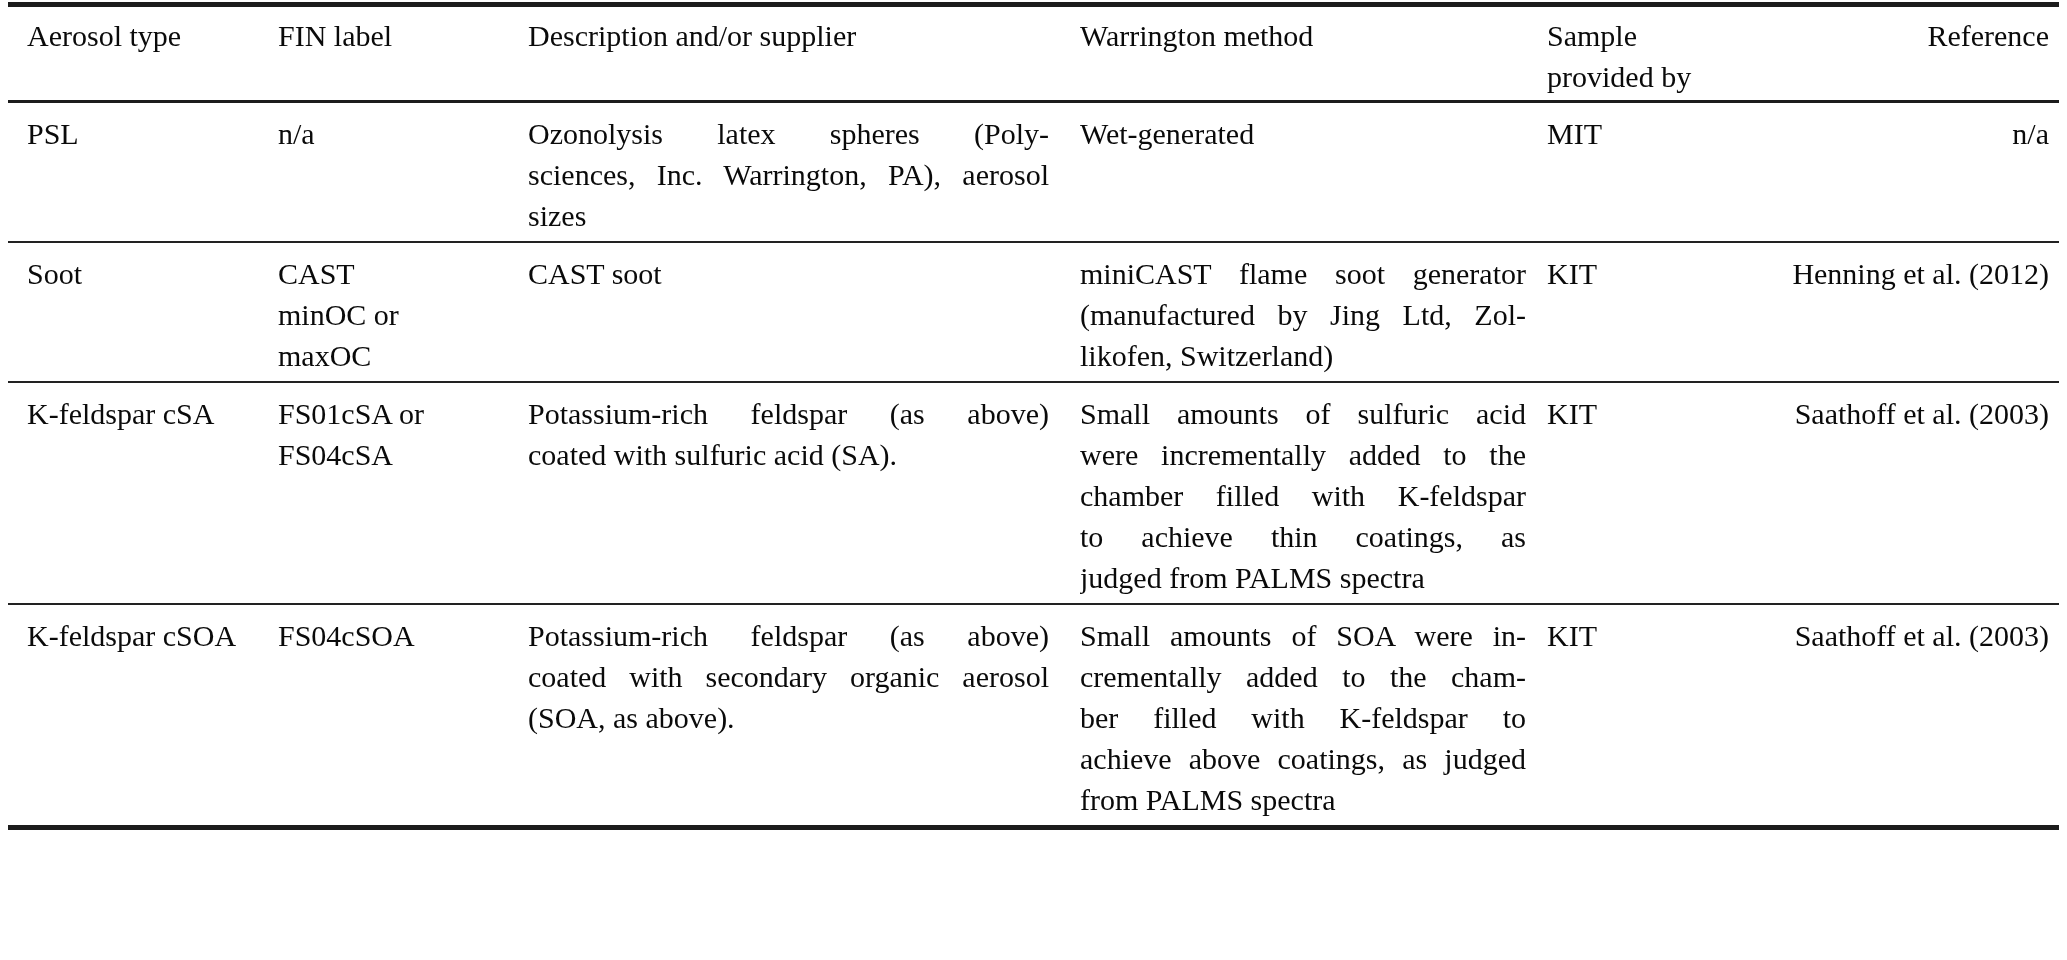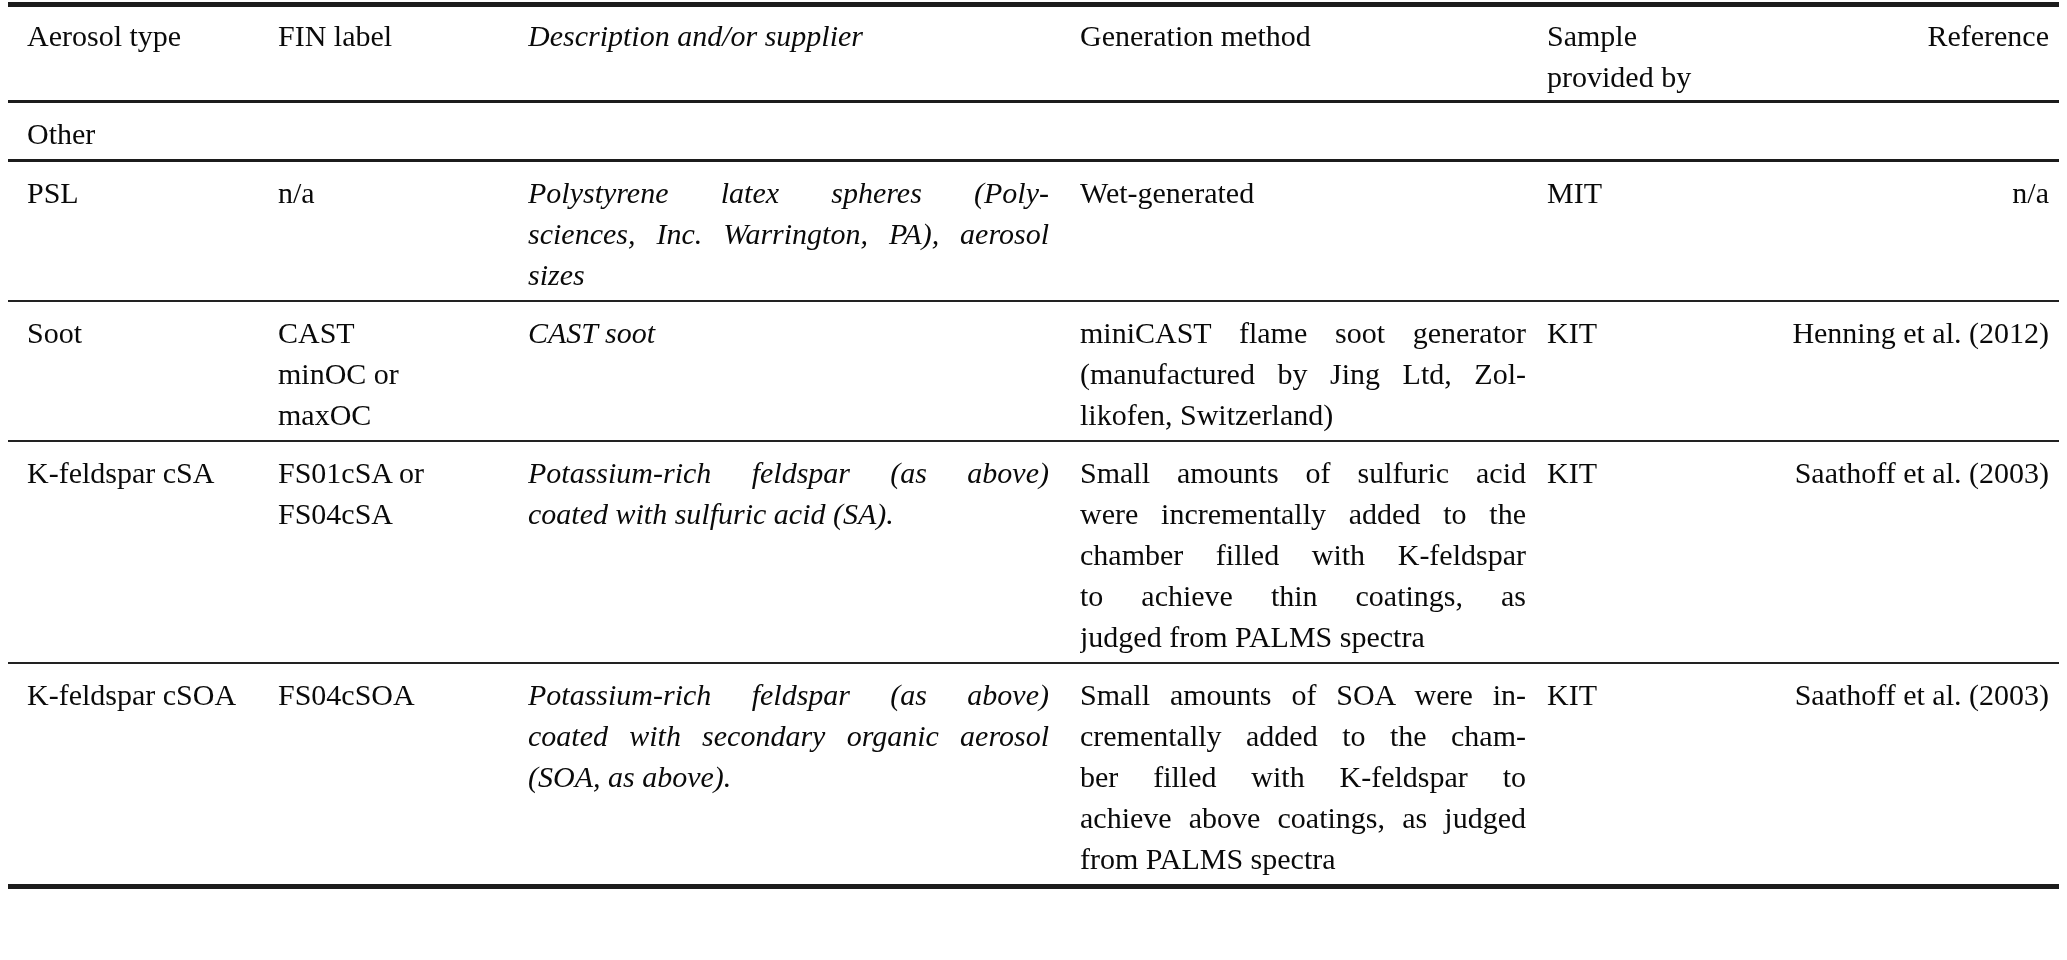--- a/index.html
+++ b/index.html
@@ -39,21 +39,21 @@
   tr.section-row td {
     border-bottom: 3px solid #1c1c1c;
   }
   tbody tr.data-row td {
     border-bottom: 2px solid #222222;
   }
   tbody tr.data-row:last-child td {
     border-bottom: none;
   }
   .first-col { padding-left: 19px; }
-  .col-desc  { padding-right: 31px; font-style: italic; }
+  .col-desc  { padding-right: 31px; }
   .col-gen   { padding-right: 21px; }
   .col-ref   { padding-right: 10px; text-align: right; }
   .jline {
     text-align: justify;
     text-align-last: justify;
   }
 </style>
 </head>
 <body>
 
@@ -64,38 +64,35 @@
     <col style="width:552px">
     <col style="width:467px">
     <col style="width:190px">
     <col style="width:322px">
   </colgroup>
   <thead>
     <tr>
       <th class="first-col">Aerosol type</th>
       <th>FIN label</th>
       <th class="col-desc">Description and/or supplier</th>
-      <th class="col-gen">Generation method</th>
+      <th class="col-gen">Warrington method</th>
       <th>Sample provided by</th>
       <th class="col-ref">Reference</th>
     </tr>
   </thead>
   <tbody id="table-body">
-    <tr class="section-row">
-      <td class="first-col" colspan="6">Other</td>
-    </tr>
   <tr class="data-row">
         <td class="first-col">
           <div>PSL</div>
         </td>
         <td>
           <div>n/a</div>
         </td>
         <td class="col-desc">
-          <div class="jline">Polystyrene latex spheres (Poly-</div>
+          <div class="jline">Ozonolysis latex spheres (Poly-</div>
           <div class="jline">sciences, Inc. Warrington, PA), aerosol</div>
           <div>sizes</div>
         </td>
         <td class="col-gen">
           <div>Wet-generated</div>
         </td>
         <td>
           <div>MIT</div>
         </td>
         <td class="col-ref">

